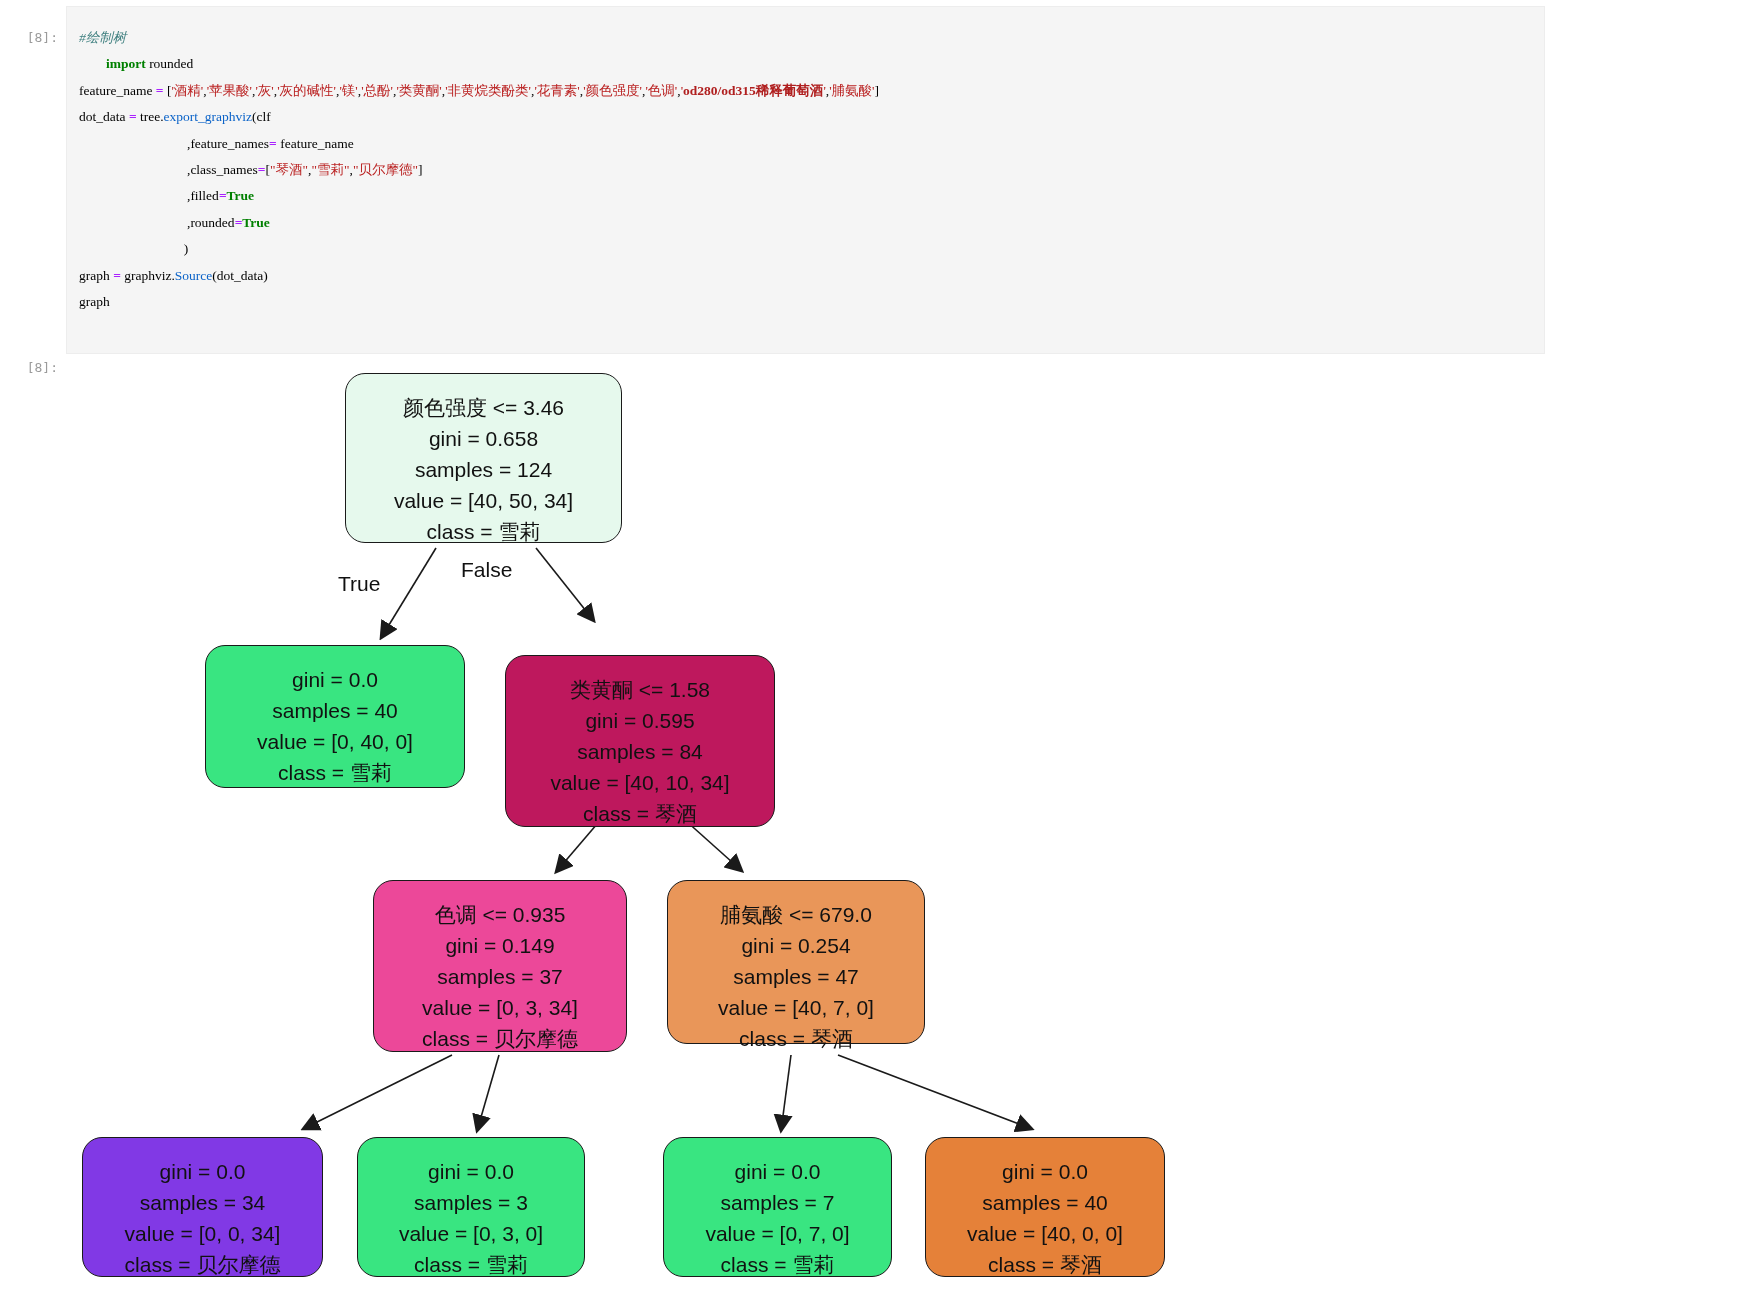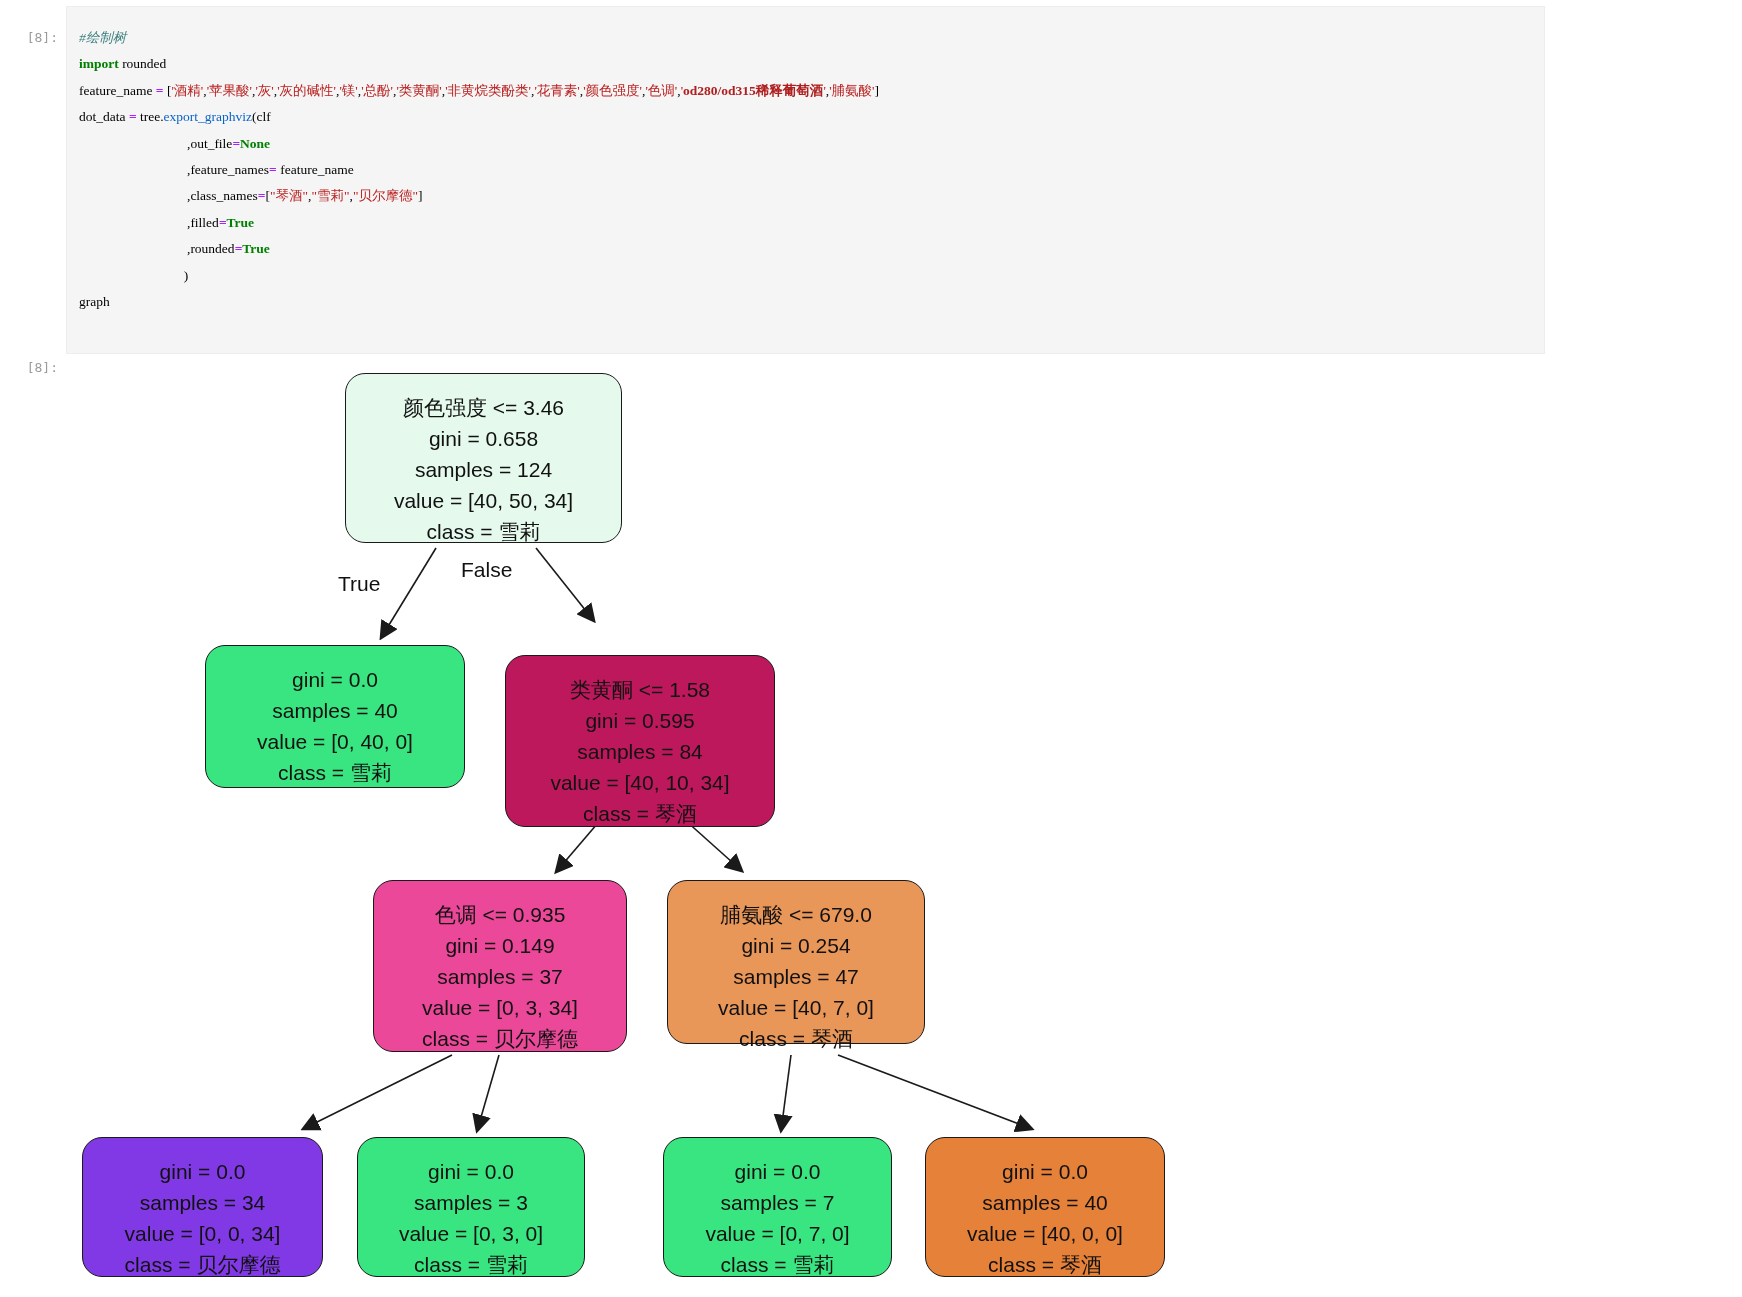--- a/index.html
+++ b/index.html
@@ -11,21 +11,21 @@
   .prompt { position:absolute; font-family:"DejaVu Sans Mono", monospace; font-size:13px;
             color:#9b9b9b; width:52px; text-align:right; }
 
   
   .code-cell { position:absolute; left:66px; top:6px; width:1479px; height:348px;
                background:#f5f5f5; border:1px solid #ededed; padding:18px 12px 10px 12px; }
   .code-line { font-family:Liberation Serif, serif; font-size:13.5px; line-height:26.4px;
                white-space:pre; color:#000; }
   .tok-p { color:#000000; }
   .tok-c { color:#408080; font-style:italic; }
-  .tok-k { color:#008000; font-weight:bold; }
+  .tok-k { color:#008000; font-weight:bold;margin-left:27px; }
   .tok-s { color:#ba2121; }
   .tok-sb{ color:#b01f1f; font-weight:bold;margin-top:28px; }
   .tok-o { color:#aa22ff; font-weight:bold; }
   .tok-f { color:#0b63c8; }
   .tok-b { color:#008000; font-weight:bold; }
 
   
   .tree-svg { position:absolute; left:0; top:0; pointer-events:none; }
   .tnode { position:absolute; border:1.5px solid #1a1a1a; border-radius:20px;
            text-align:center; padding-top:18px; }
@@ -37,26 +37,26 @@
 
 <div class="page">
 
   <div class="prompt" style="left:6px; top:30px;">[8]:</div>
 
   <div class="code-cell">
     <div class="code-line"><span class="tok-c">#绘制树</span></div>
     <div class="code-line"><span class="tok-k">import</span><span class="tok-p"> rounded</span></div>
     <div class="code-line"><span class="tok-p">feature_name </span><span class="tok-o">=</span><span class="tok-p"> [</span><span class="tok-s">'酒精'</span><span class="tok-p">,</span><span class="tok-s">'苹果酸'</span><span class="tok-p">,</span><span class="tok-s">'灰'</span><span class="tok-p">,</span><span class="tok-s">'灰的碱性'</span><span class="tok-p">,</span><span class="tok-s">'镁'</span><span class="tok-p">,</span><span class="tok-s">'总酚'</span><span class="tok-p">,</span><span class="tok-s">'类黄酮'</span><span class="tok-p">,</span><span class="tok-s">'非黄烷类酚类'</span><span class="tok-p">,</span><span class="tok-s">'花青素'</span><span class="tok-p">,</span><span class="tok-s">'颜色强度'</span><span class="tok-p">,</span><span class="tok-s">'色调'</span><span class="tok-p">,</span><span class="tok-s">'</span><span class="tok-sb">od280/od315稀释葡萄酒</span><span class="tok-s">'</span><span class="tok-p">,</span><span class="tok-s">'脯氨酸'</span><span class="tok-p">]</span></div>
     <div class="code-line"><span class="tok-p">dot_data </span><span class="tok-o">=</span><span class="tok-p"> tree.</span><span class="tok-f">export_graphviz</span><span class="tok-p">(clf</span></div>
-    <div class="code-line"><span class="tok-p">                                ,out_file</span><span class="tok-o">=</span><span class="tok-b">None</span></div>
     <div class="code-line"><span class="tok-p">                                ,feature_names</span><span class="tok-o">=</span><span class="tok-p"> feature_name</span></div>
     <div class="code-line"><span class="tok-p">                                ,class_names</span><span class="tok-o">=</span><span class="tok-p">[</span><span class="tok-s">"琴酒"</span><span class="tok-p">,</span><span class="tok-s">"雪莉"</span><span class="tok-p">,</span><span class="tok-s">"贝尔摩德"</span><span class="tok-p">]</span></div>
     <div class="code-line"><span class="tok-p">                                ,filled</span><span class="tok-o">=</span><span class="tok-b">True</span></div>
     <div class="code-line"><span class="tok-p">                                ,rounded</span><span class="tok-o">=</span><span class="tok-b">True</span></div>
     <div class="code-line"><span class="tok-p">                               )</span></div>
+    <div class="code-line"><span class="tok-p">graph </span><span class="tok-o">=</span><span class="tok-p"> graphviz.</span><span class="tok-f">Source</span><span class="tok-p">(dot_data)</span></div>
     <div class="code-line"><span class="tok-p">graph</span></div>
   </div>
 
   <div class="prompt" style="left:6px; top:360px;">[8]:</div>
 
   <div>
 
     <svg class="tree-svg" width="1742" height="1297" viewBox="0 0 1742 1297">
       <defs>
         <marker id="arrow" viewBox="0 0 10 10" refX="8.5" refY="5" markerWidth="12" markerHeight="12" orient="auto-start-reverse">

